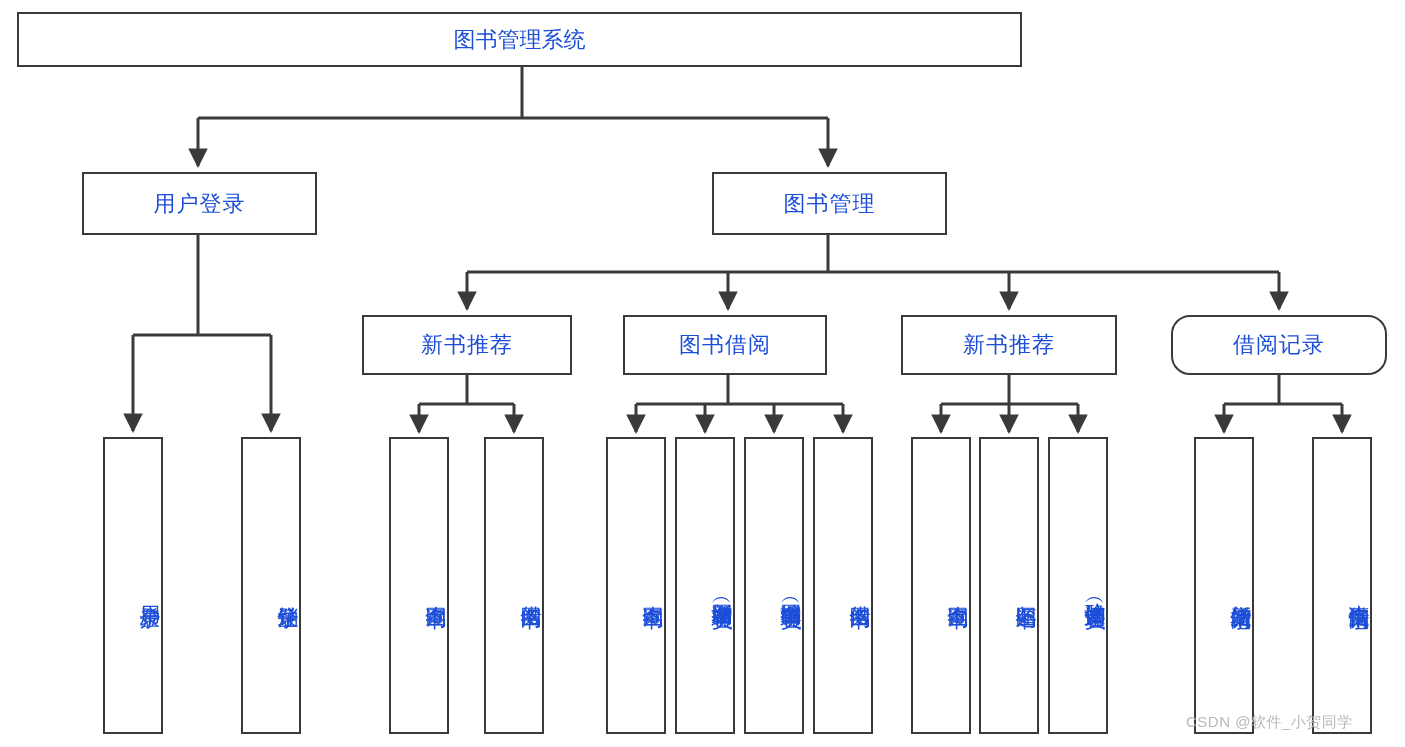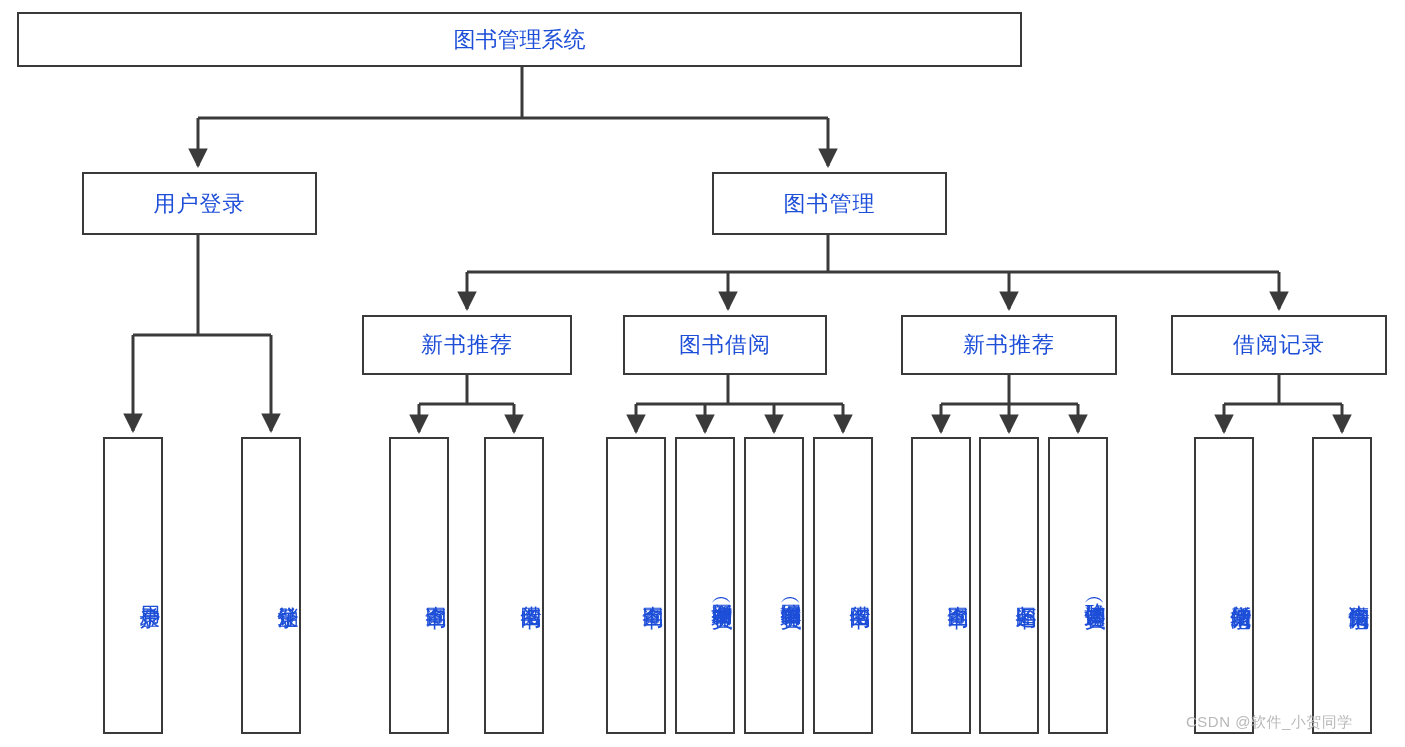--- a/index.html
+++ b/index.html
@@ -140,21 +140,21 @@
 
   <div class="node h" style="left:362px; top:315px; width:210px; height:60px;">
     <span>新书推荐</span>
   </div>
   <div class="node h" style="left:623px; top:315px; width:204px; height:60px;">
     <span>图书借阅</span>
   </div>
   <div class="node h" style="left:901px; top:315px; width:216px; height:60px;">
     <span>新书推荐</span>
   </div>
-  <div class="node h" style="left:1171px; top:315px; width:216px; height:60px;">
+  <div class="node h" style="left:1171px; top:315px; width:216px; height:60px;border-radius:19px;">
     <span>借阅记录</span>
   </div>
 
   <div class="node v" style="left:103px; top:437px; width:60px; height:297px;">
     <span class="vtext">用户登录</span>
   </div>
   <div class="node v" style="left:241px; top:437px; width:60px; height:297px;">
     <span class="vtext">注销登录</span>
   </div>
 

